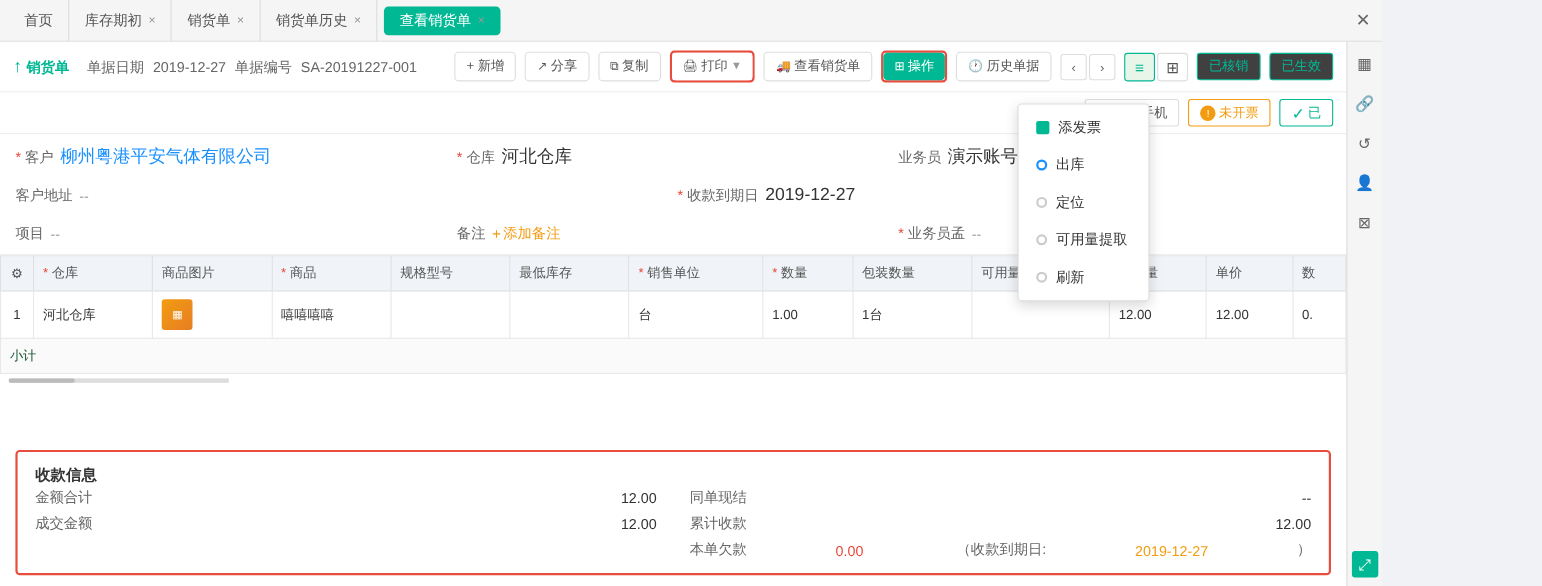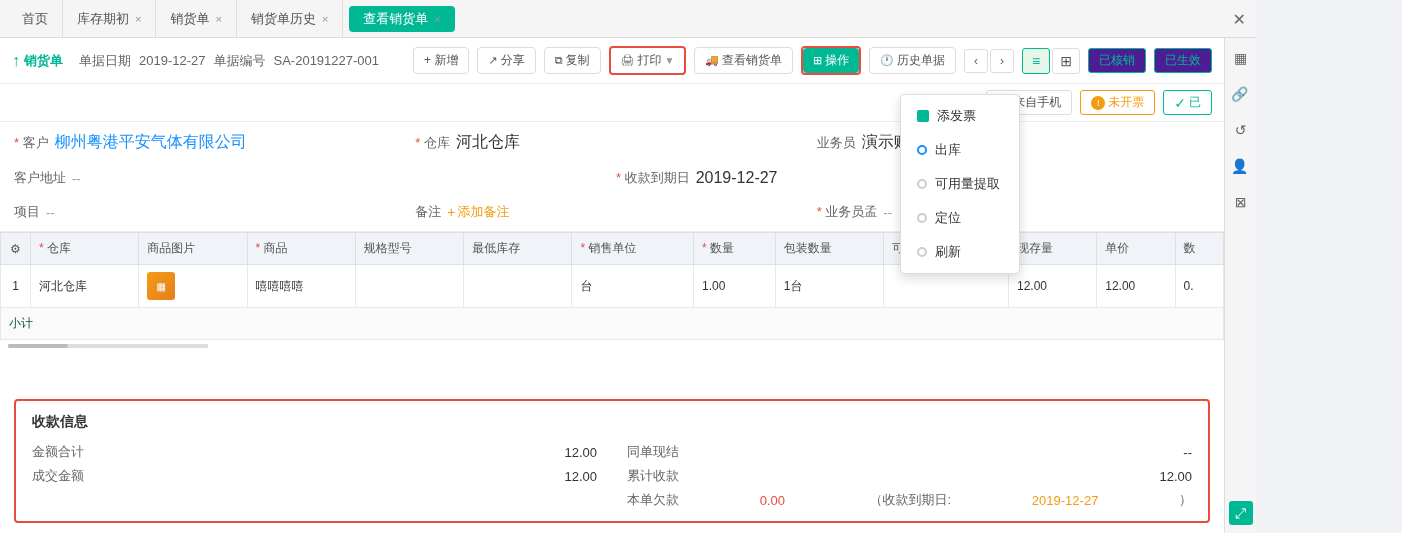--- a/index.html
+++ b/index.html
@@ -26,21 +26,21 @@
     .doc-title { display: flex; align-items: center; gap: 4px; color: #00b894; font-weight: bold; font-size: 13px; }
     .doc-meta { display: flex; align-items: center; gap: 8px; font-size: 13px; color: #333; }
     .doc-meta span { color: #666; }
     .doc-actions { margin-left: auto; display: flex; align-items: center; gap: 8px; }
     .action-btn {
       display: flex; align-items: center; gap: 3px; padding: 4px 10px; border: 1px solid #ddd;
       background: #fff; border-radius: 4px; cursor: pointer; font-size: 12px; color: #555;
       white-space: nowrap;
     }
     .status-badge { padding: 3px 10px; border-radius: 3px; font-size: 12px; border: 1px solid; }
-    .badge-green { color: #00b894; border-color: #00b894; background: #4c1d95; }
+    .badge-green { color: #00b894; border-color: #00b894; background: #404040; }
     .nav-arrows { display: flex; gap: 2px; }
     .nav-btn { width: 24px; height: 24px; border: 1px solid #ddd; background: #fff; border-radius: 3px; cursor: pointer; display: flex; align-items: center; justify-content: center; font-size: 12px; color: #666; }
     .view-toggle { display: flex; gap: 2px; }
     .view-btn { width: 28px; height: 26px; border: 1px solid #ddd; background: #fff; border-radius: 3px; cursor: pointer; display: flex; align-items: center; justify-content: center; font-size: 14px; color: #555; }
     .view-btn.active { background: #e8f5e9; border-color: #00b894; color: #00b894; }
 
     
     .second-toolbar { display: flex; align-items: center; padding: 6px 12px; border-bottom: 1px solid #eee; gap: 8px; justify-content: flex-end; }
     .sm-btn { display: flex; align-items: center; gap: 3px; padding: 3px 10px; border: 1px solid #ddd; background: #fff; border-radius: 3px; cursor: pointer; font-size: 12px; color: #555; }
     .sm-btn .icon-circle { width: 14px; height: 14px; border-radius: 50%; display: inline-flex; align-items: center; justify-content: center; font-size: 10px; }
@@ -63,21 +63,21 @@
     thead tr { background: #f0f4f8; }
     th { padding: 7px 8px; border: 1px solid #e0e0e0; font-weight: normal; color: #555; white-space: nowrap; text-align: left; }
     td { padding: 7px 8px; border: 1px solid #e8e8e8; color: #333; white-space: nowrap; }
     tr.subtotal-row td { background: #fafafa; font-size: 12px; color: #666; }
     .col-required::before { content: '* '; color: #e74c3c; }
     .scroll-indicator { height: 4px; background: #ddd; width: 200px; position: relative; }
     .scroll-thumb { height: 4px; background: #bbb; width: 60px; border-radius: 2px; }
 
     
     .bottom-box { border: 2px solid #e74c3c; margin: 10px 14px; padding: 12px 16px; border-radius: 4px; background: #fff; }
-    .bottom-box h3 { font-size: 14px; font-weight: bold; margin-bottom: 12px; color: #333; }
+    .bottom-box h3 { font-size: 14px; font-weight: bold; margin-bottom: 2px; color: #333; }
     .info-grid { display: grid; grid-template-columns: 1fr 1fr; gap: 6px 30px; }
     .info-row { display: flex; align-items: center; gap: 8px; font-size: 13px; justify-content: space-between; }
     .info-label { color: #666; white-space: nowrap; }
     .info-value { color: #333; }
     .info-value.red { color: #e74c3c; }
     .info-value.orange { color: #f39c12; }
 
     
     .dropdown-menu {
       position: absolute; top: 58px; right: 300px; z-index: 1000;
@@ -194,36 +194,36 @@
       <button class="sm-btn orange-outline">
         <span class="icon-circle" style="background:#f39c12; color:#fff; width:14px; height:14px; border-radius:50%; font-size:9px; display:inline-flex; align-items:center; justify-content:center;">!</span>
         <span>未开票</span>
       </button>
       <button class="sm-btn green-text">
         <span style="color:#00b894; font-size:14px;">✓</span>
         <span>已</span>
       </button>
     </div>
 
-    <div class="dropdown-menu" style="top: 56px; right: 204px;">
+    <div class="dropdown-menu" style="top: 56px; right: 179px;">
       <div class="dropdown-item">
         <span class="square-icon item-icon"></span>
         <span>添发票</span>
       </div>
       <div class="dropdown-item">
         <span class="circle-icon item-icon"></span>
         <span>出库</span>
       </div>
       <div class="dropdown-item">
         <span class="circle-icon item-icon" style="border-color:#ccc;"></span>
+        <span>定位</span>
+      </div>
+      <div class="dropdown-item">
+        <span class="circle-icon item-icon" style="border-color:#ccc;"></span>
         <span>可用量提取</span>
-      </div>
-      <div class="dropdown-item">
-        <span class="circle-icon item-icon" style="border-color:#ccc;"></span>
-        <span>定位</span>
       </div>
       <div class="dropdown-item">
         <span class="circle-icon item-icon" style="border-color:#ccc;"></span>
         <span>刷新</span>
       </div>
     </div>
 
     <div class="form-section">
       <div class="form-row">
         <span class="form-label required">客户</span>

